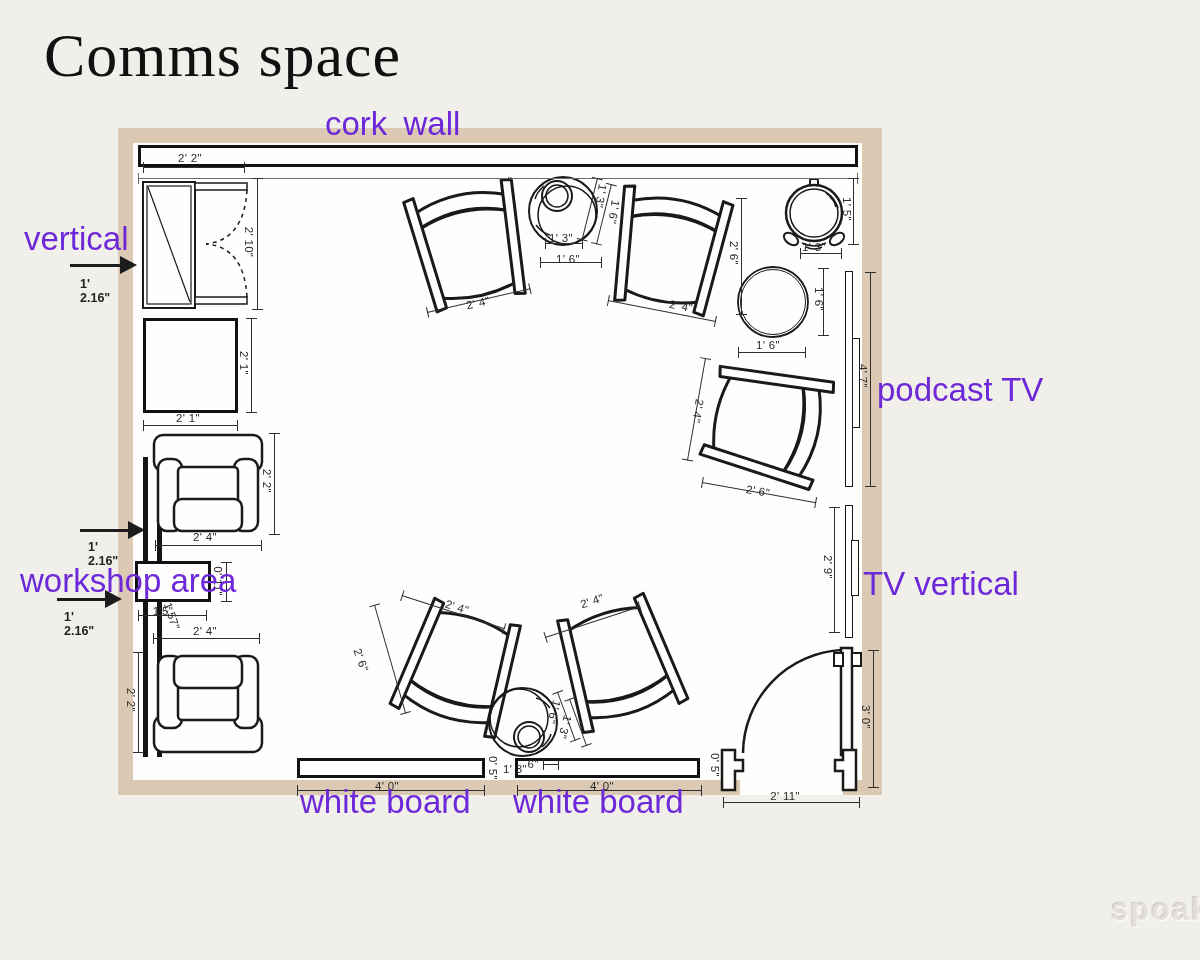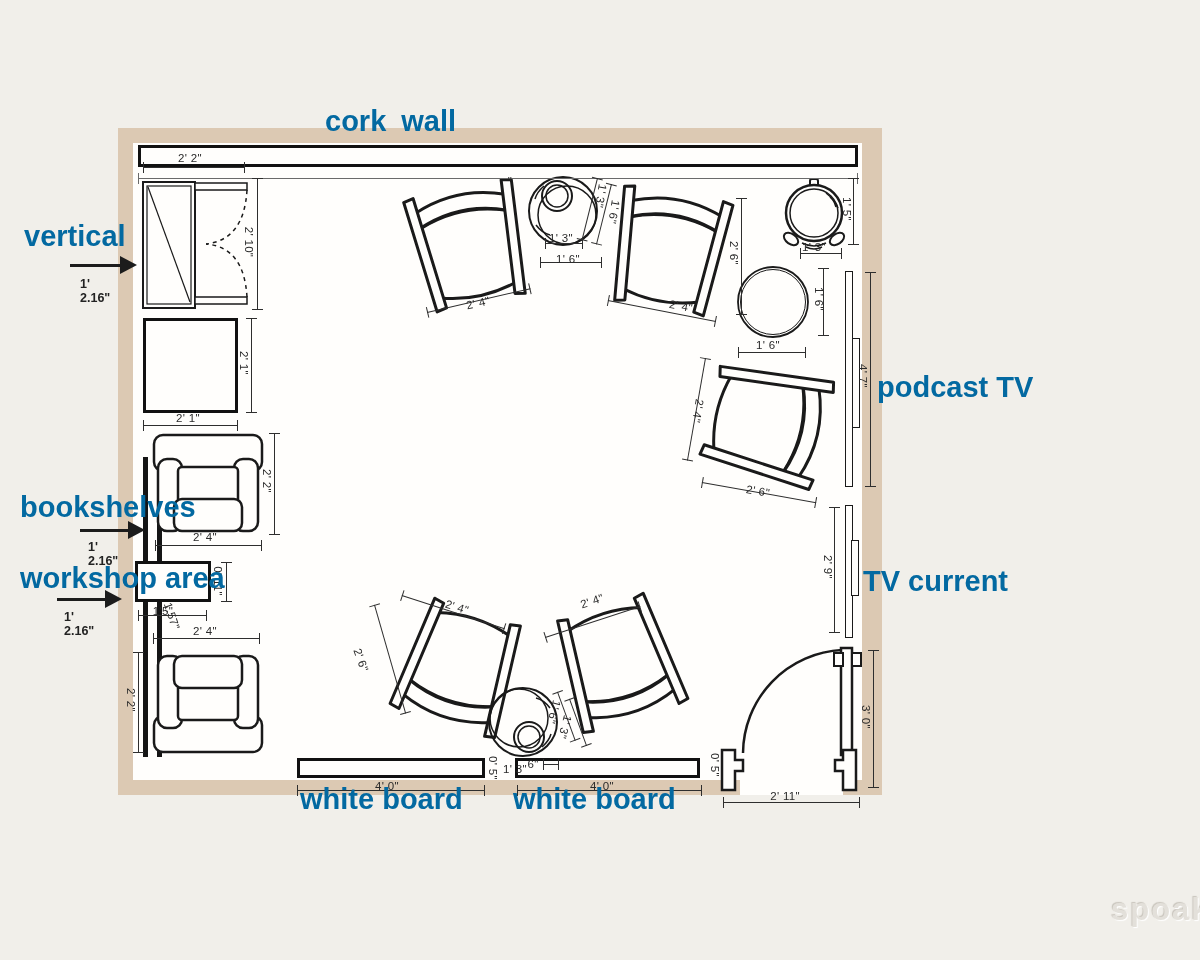--- a/index.html
+++ b/index.html
@@ -4,21 +4,21 @@
 <style>
   html,body{margin:0;padding:0;}
   body{width:1200px;height:960px;position:relative;overflow:hidden;
        background:#f1efea;font-family:"Liberation Sans",sans-serif;}
   #stage{position:absolute;inset:0;}
   .abs{position:absolute;}
   
   #page-title{left:44px;top:20px;font-family:"Liberation Serif","DejaVu Serif",serif;
       font-size:62px;color:#111;font-weight:500;letter-spacing:1px;}
   
-  .biglabel{font-size:29px;color:#0369a1;font-weight:700;white-space:nowrap;}
+  .biglabel{font-size:33px;color:#6d28d9;font-weight:400;white-space:nowrap;}
   
   #wall-outer{left:118px;top:128px;width:764px;height:667px;background:#dcc9b3;}
   #room-interior{left:133px;top:143px;width:729px;height:637px;background:#fffefc;}
   
   .blackbox{background:#fffefc;border:3px solid #111;box-sizing:border-box;}
   .thinbox{background:#fffefc;border:1.5px solid #1a1a1a;box-sizing:border-box;}
   
   .dl{background:#2e2e2e;}
   .dl-h{height:1px;}
   .dl-v{width:1px;}
@@ -40,20 +40,21 @@
   
   #watermark{left:1084px;top:892px;font-size:31px;font-weight:600;letter-spacing:2px;
      color:#e3e0da;text-shadow:1px 1px 1px #ffffff,-1px -1px 1px #c9c5bd;margin-left:27px;}
   svg{display:block;}
 </style>
 </head>
 <body>
 
 <div id="stage">
 
+  <div class="abs" id="page-title">Comms space</div>
 
   <div class="abs" id="wall-outer"></div>
   <div class="abs" id="room-interior"></div>
 
   <div class="abs" style="left:740px;top:772px;width:103px;height:23px;background:#fffefc;"></div>
 
   <svg width="0" height="0" style="position:absolute">
     <defs>
       <g id="chair-shape" fill="#fffefc" stroke="#1a1a1a" stroke-width="3" stroke-linejoin="round">
         <path d="M16,46 Q60,30 104,46 L99,118 Q60,130 21,118 Z"></path>
@@ -254,33 +255,32 @@
 
   <div class="abs biglabel" style="left:325px;top:105px;word-spacing:7px;">cork wall</div>
 
   <div class="abs biglabel" style="left:24px;top:220px;">vertical</div>
   <div class="abs" style="left:70px;top:256px;">
     <div class="arrow-line abs" style="left:0;top:8px;width:50px;"></div>
     <div class="arrow-head abs" style="left:50px;top:0;"></div>
     <div class="arrow-dim abs" style="left:10px;top:21px;">1' 2.16"</div>
   </div>
 
-  <div class="abs biglabel" style="left:20px;top:491px;">bookshelves</div>
   <div class="abs" style="left:80px;top:521px;">
     <div class="arrow-line abs" style="left:0;top:8px;width:48px;"></div>
     <div class="arrow-head abs" style="left:48px;top:0;"></div>
     <div class="arrow-dim abs" style="left:8px;top:19px;">1' 2.16"</div>
   </div>
 
   <div class="abs biglabel" style="left:20px;top:562px;">workshop area</div>
   <div class="abs" style="left:57px;top:590px;">
     <div class="arrow-line abs" style="left:0;top:8px;width:48px;"></div>
     <div class="arrow-head abs" style="left:48px;top:0;"></div>
     <div class="arrow-dim abs" style="left:7px;top:20px;">1' 2.16"</div>
   </div>
 
   <div class="abs biglabel" style="left:877px;top:371px;">podcast TV</div>
-  <div class="abs biglabel" style="left:863px;top:565px;">TV current</div>
+  <div class="abs biglabel" style="left:863px;top:565px;">TV vertical</div>
   <div class="abs biglabel" style="left:300px;top:783px;">white board</div>
   <div class="abs biglabel" style="left:513px;top:783px;">white board</div>
 
   <div class="abs" id="watermark">spoak.</div>
 </div>
 
 </body></html>

